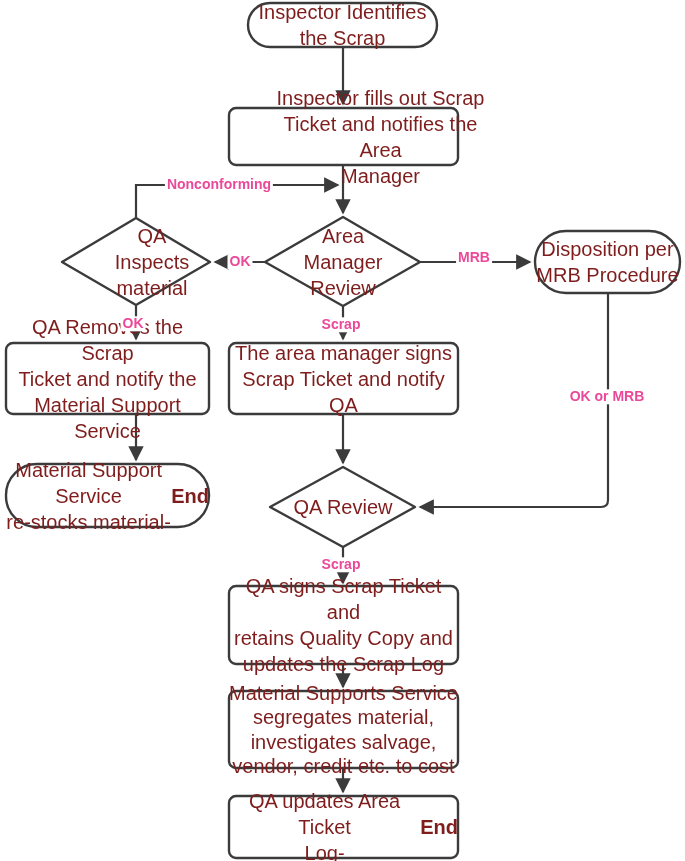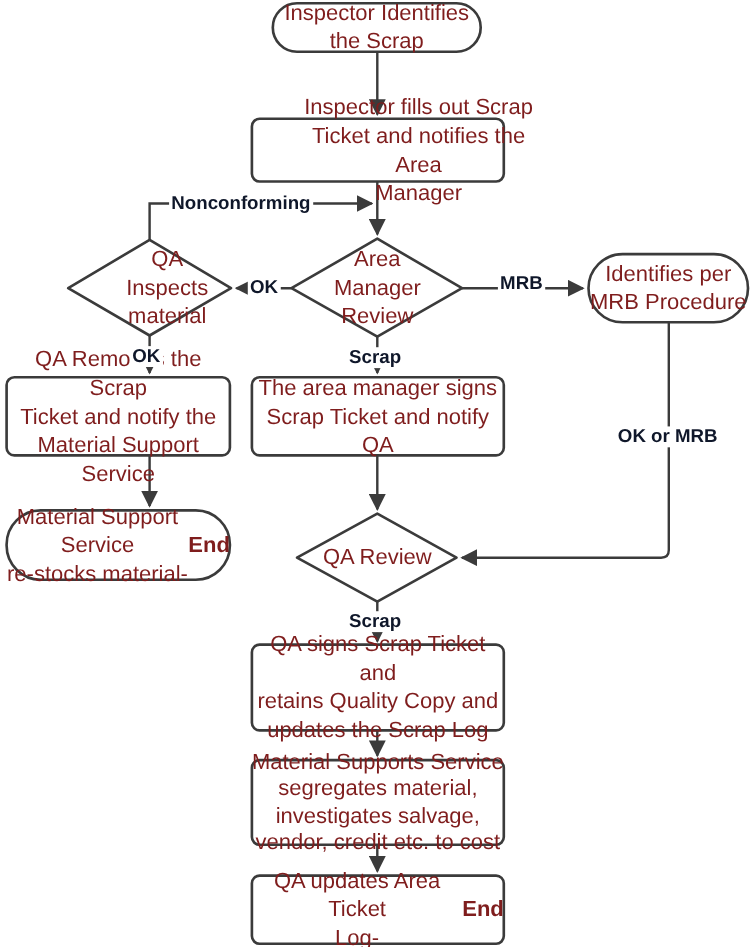--- a/index.html
+++ b/index.html
@@ -30,22 +30,22 @@
     text-align: center;
     color: #7f1d1d;
     font-size: 20px;
     line-height: 1.30;
     font-family: "Liberation Sans", sans-serif;
     white-space: pre-line;
     pointer-events: none;
   }
   .edge-label {
     position: absolute;
-    color: #0f172a;
-    font-size: 17px;
+    color: #ec4899;
+    font-size: 14px;
     font-weight: bold;
     font-family: "Liberation Sans", sans-serif;
     background: #ffffff;
     padding: 0 2px;
     white-space: nowrap;
     line-height: 1.1;
   }
   .el-center { transform: translate(-50%, -50%); }
   b.endtag { font-weight: bold; text-align: center; }
 </style>
@@ -126,21 +126,21 @@
 Manager</div>
 
   <div class="node-text" style="left:92px; top:218px; width:120px; height:87px;">QA
 Inspects
 material</div>
 
   <div class="node-text" style="left:285px; top:217px; width:116px; height:89px;">Area
 Manager
 Review</div>
 
-  <div class="node-text" style="left:535px; top:231px; width:145px; height:62px;">Identifies per
+  <div class="node-text" style="left:535px; top:231px; width:145px; height:62px;">Disposition per
 MRB Procedure</div>
 
   <div class="node-text" style="left:6px; top:343px; width:203px; height:71px;">QA Removes the Scrap
 Ticket and notify the
 Material Support Service</div>
 
   <div class="node-text" style="left:229px; top:343px; width:229px; height:71px;">The area manager signs
 Scrap Ticket and notify QA</div>
 
   <div class="node-text" style="left:6px; top:464px; width:203px; height:63px;"><span>Material Support Service

